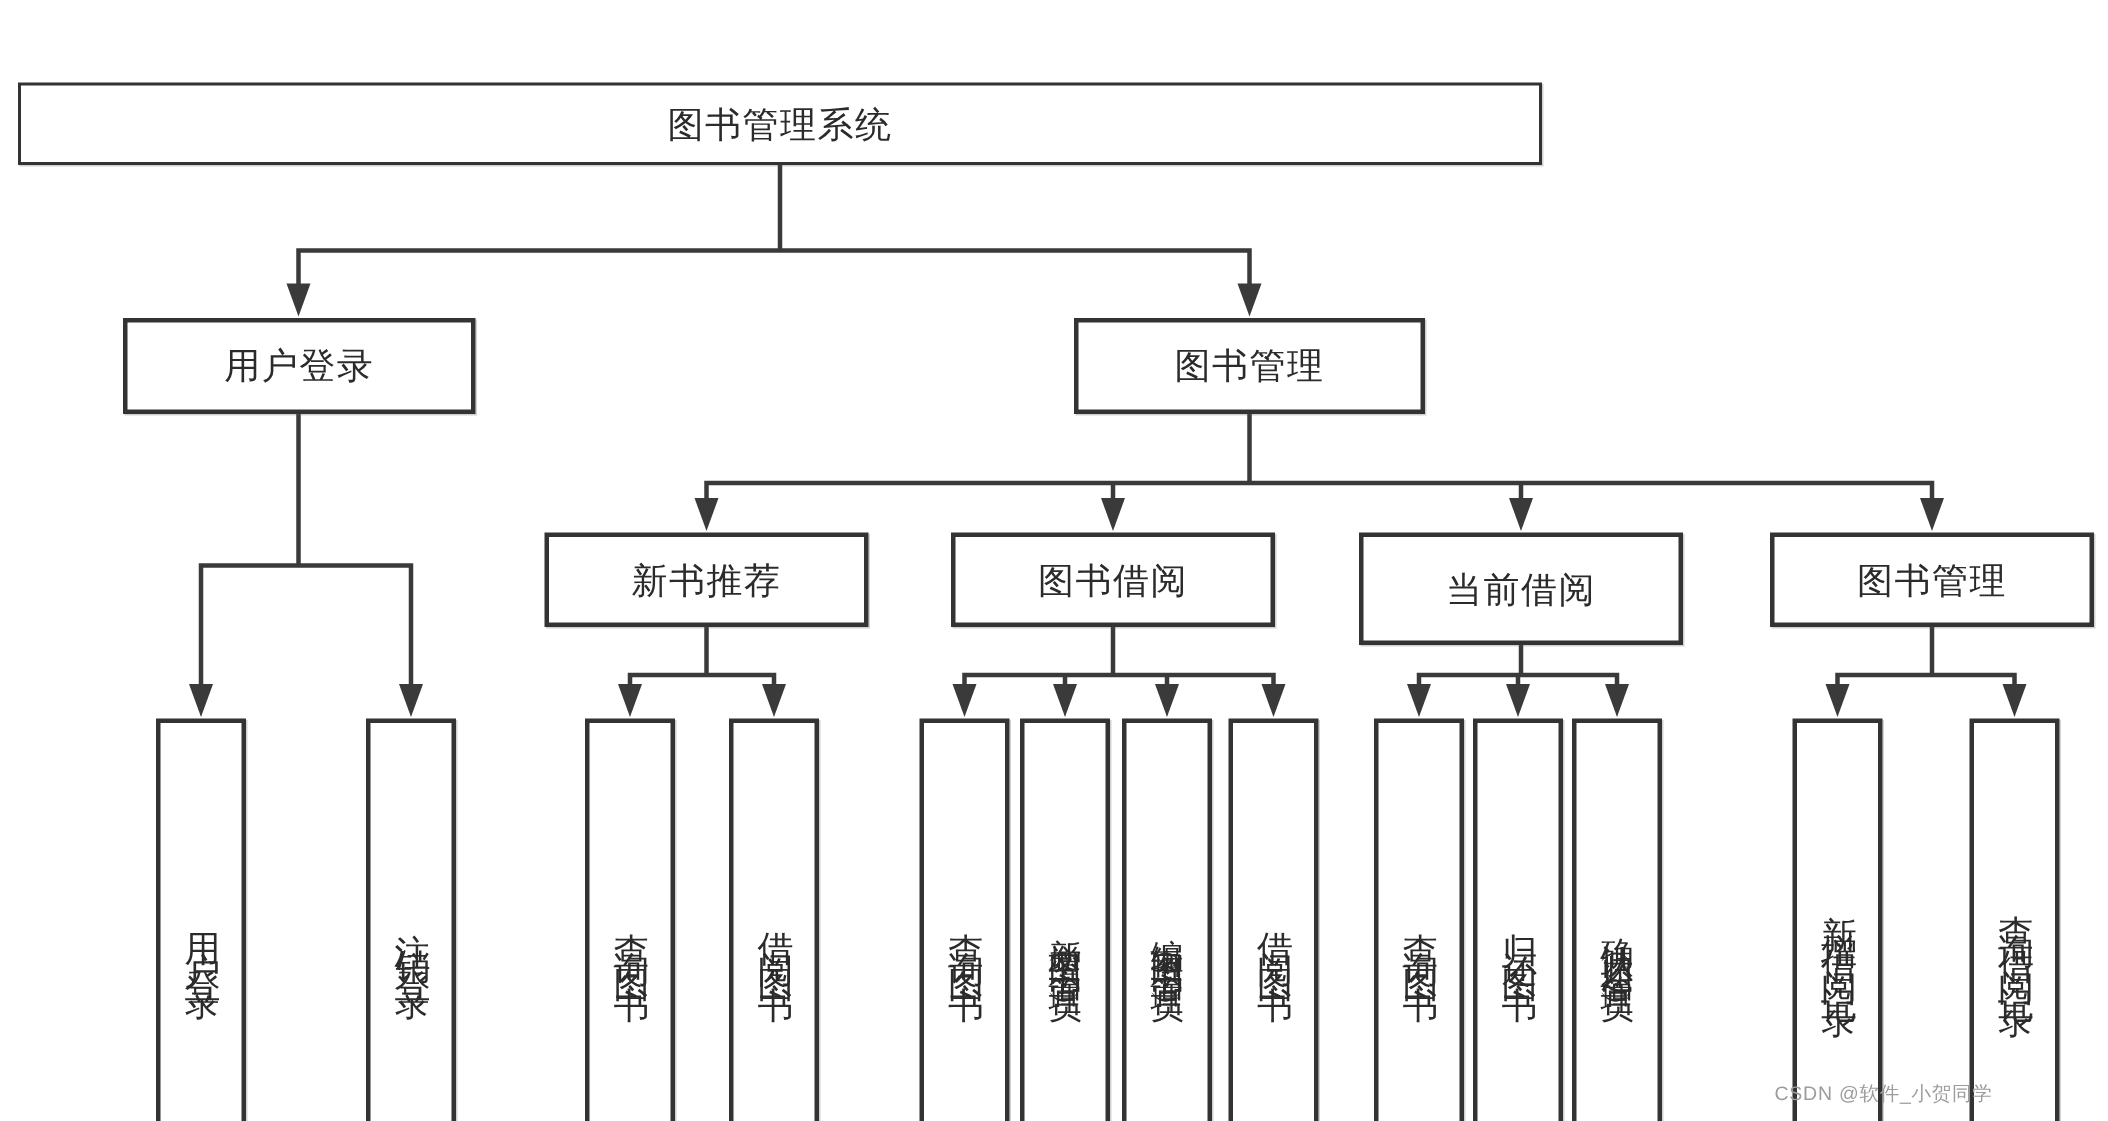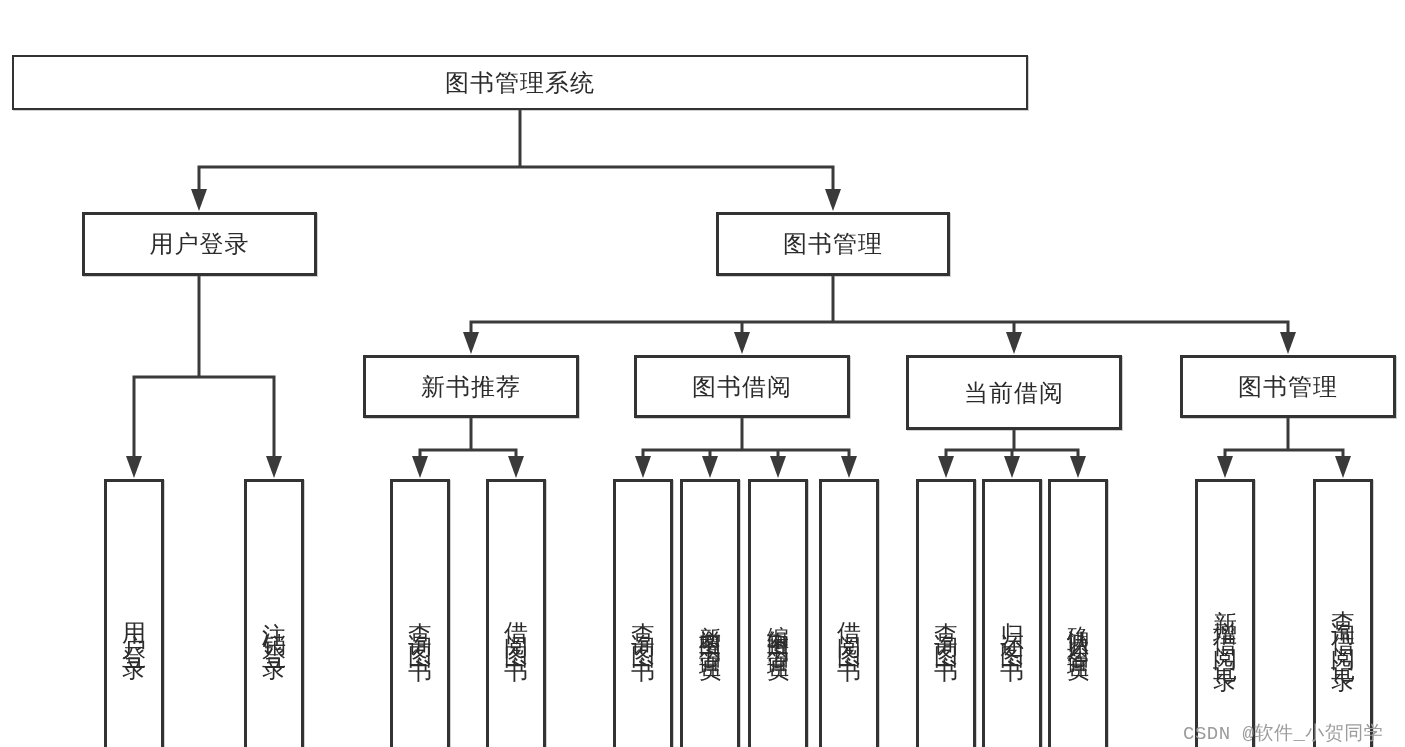--- a/index.html
+++ b/index.html
@@ -69,25 +69,24 @@
   .node.v.tight span {
     font-size: 22px;
     letter-spacing: 5px;
   }
 
   .watermark {
     position: absolute;
     left: 1183px;
     top: 678px;
     z-index: 3;
-    font-size: 19px;
+    font-size: 13px;
     color: var(--watermark);
     white-space: nowrap;
     letter-spacing: 0.5px;
-    font-family: Liberation Mono, monospace;
   }
 </style>
 </head>
 <body>
 
 <div class="canvas">
 
   <svg id="connectors" viewBox="0 0 1405 747" xmlns="http://www.w3.org/2000/svg" aria-hidden="true">
 
     <path d="M520 68 V125"></path>

